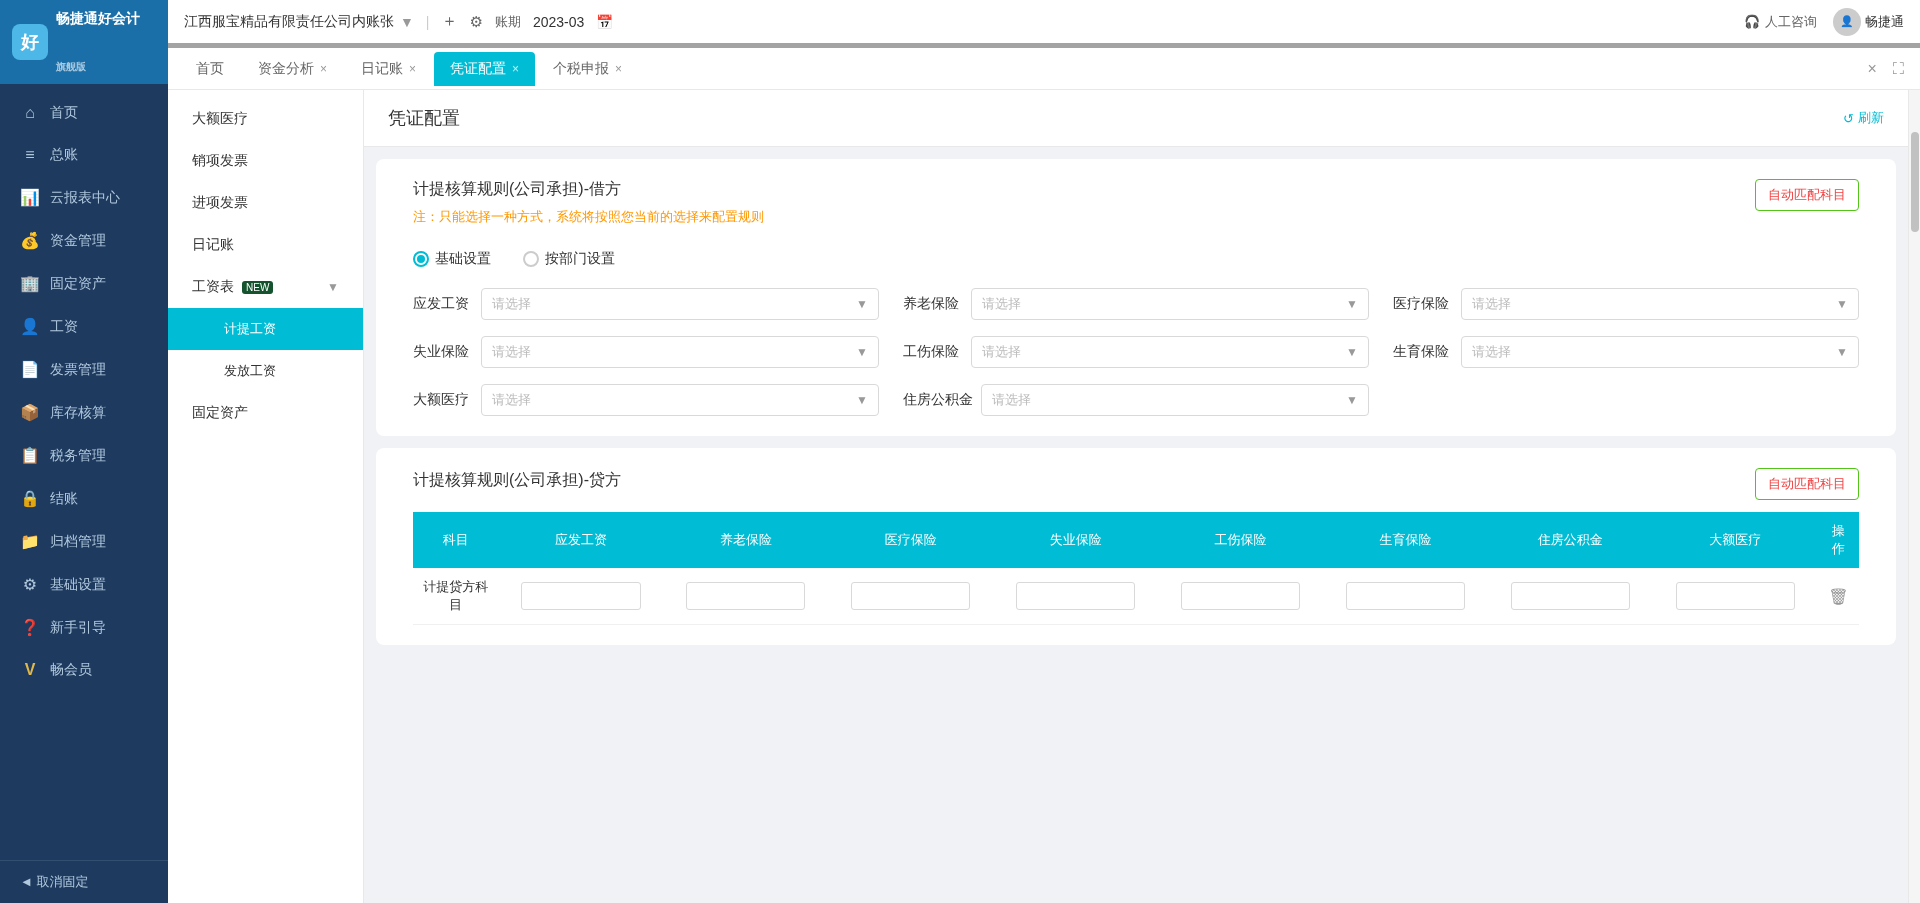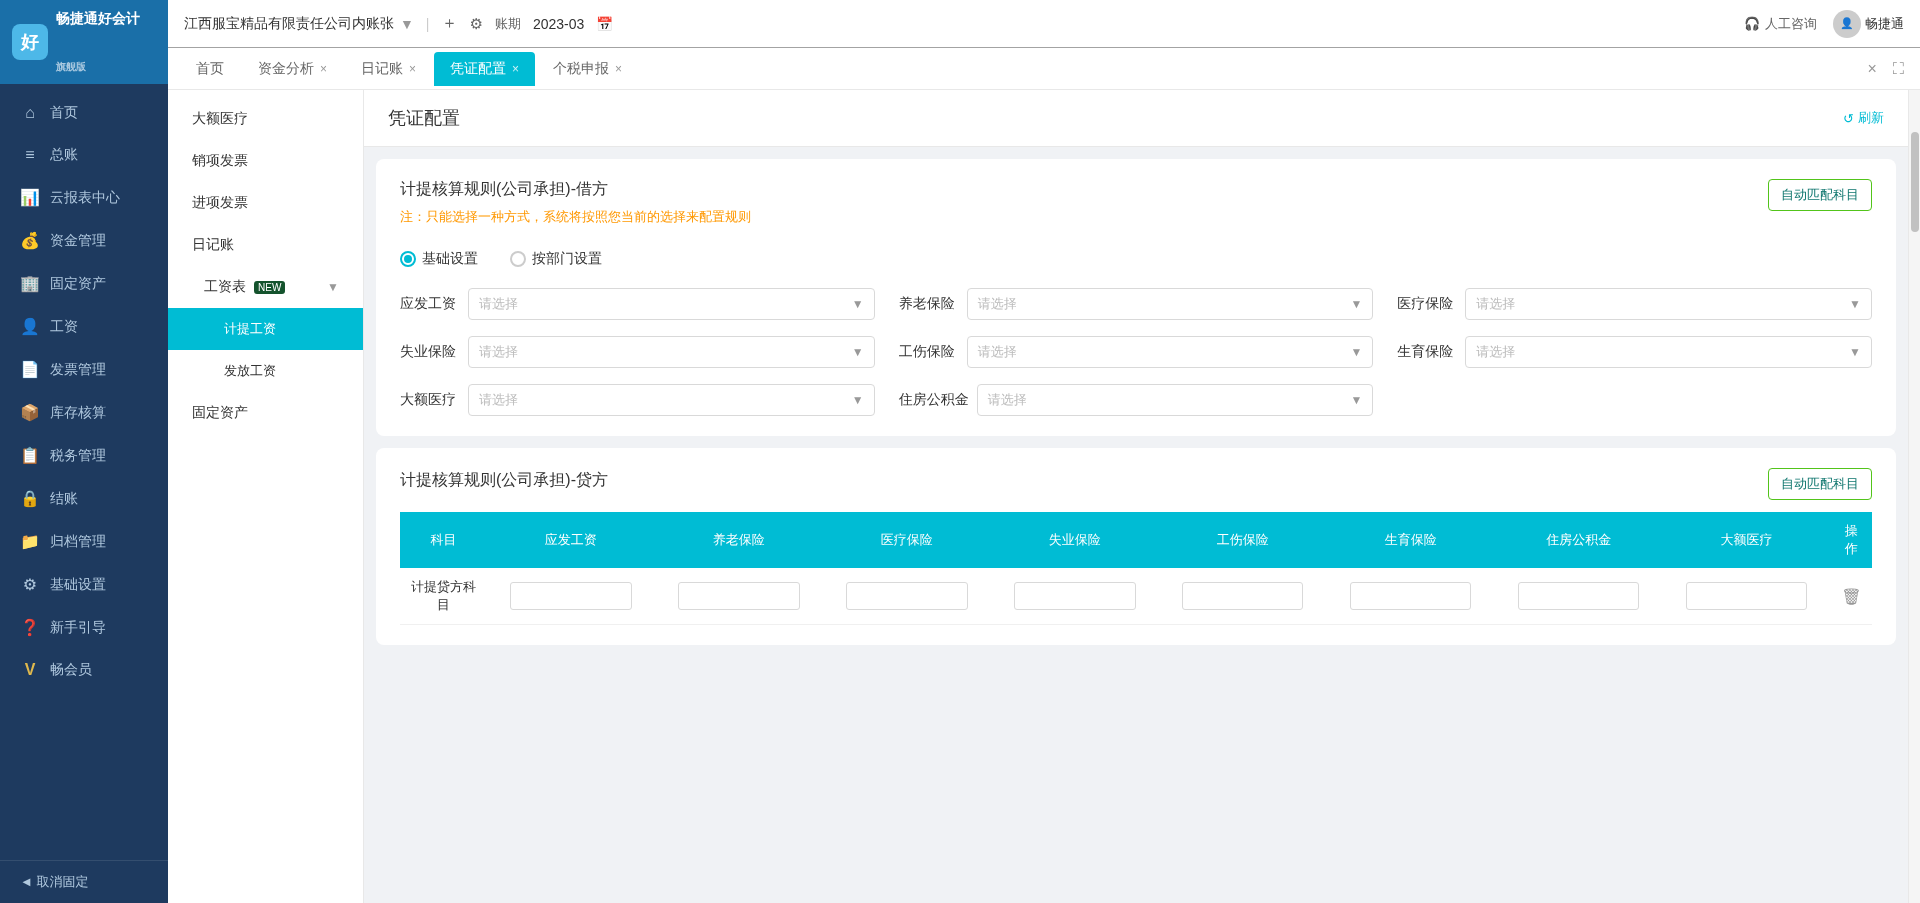--- a/index.html
+++ b/index.html
@@ -61,21 +61,21 @@
       overflow: hidden;
     }
 
     
     .top-bar {
       background: white;
       display: flex;
       align-items: center;
       padding: 8px 16px;
       height: 48px;
-      border-bottom: 1px solid #a3a3a3;
+      border-bottom: 5px solid #a3a3a3;
       gap: 12px;
     }
     .company-selector {
       display: flex; align-items: center; gap: 6px;
       cursor: pointer; color: #333; font-size: 14px;
     }
     .top-bar-divider { color: #ccc; }
     .top-bar-add { color: #666; cursor: pointer; font-size: 16px; }
     .top-bar-gear { color: #666; cursor: pointer; font-size: 15px; }
     .period-label { color: #666; font-size: 13px; }
@@ -144,21 +144,21 @@
       padding-left: 56px;
       font-size: 13px;
     }
     .left-nav-item.sub.active {
       background: #00bcd4;
       color: white;
     }
     .left-nav-group {
       display: flex; align-items: center; justify-content: space-between;
       padding: 12px 24px;
-      cursor: pointer; color: #333; font-size: 14px; margin-left: 12px;
+      cursor: pointer; color: #333; font-size: 14px;
     }
     .new-badge {
       background: #14532d;
       color: white;
       font-size: 10px;
       padding: 1px 4px;
       border-radius: 3px;
       margin-left: 4px;
     }
 
@@ -184,21 +184,21 @@
       color: #00bcd4;
       cursor: pointer;
       display: flex; align-items: center; gap: 4px;
       font-size: 13px;
     }
 
     .section-card {
       background: white;
       margin: 12px;
       border-radius: 8px;
-      padding: 20px 24px;
+      padding: 20px 37px;
     }
 
     .section-title {
       font-size: 16px;
       font-weight: 500;
       color: #333;
       margin-bottom: 8px;
     }
 
     .note-text {
@@ -251,21 +251,21 @@
       cursor: pointer;
       background: white;
       color: #bbb;
       font-size: 13px;
     }
     .form-select-arrow { color: #999; font-size: 12px; }
 
     .auto-match-btn {
       background: white;
       border: 1px solid #52c41a;
-      color: #0f766e;
+      color: #ef4444;
       padding: 6px 12px;
       border-radius: 4px;
       cursor: pointer;
       font-size: 13px;
       float: right;
       margin-bottom: 8px;
     }
 
     
     .data-table {

